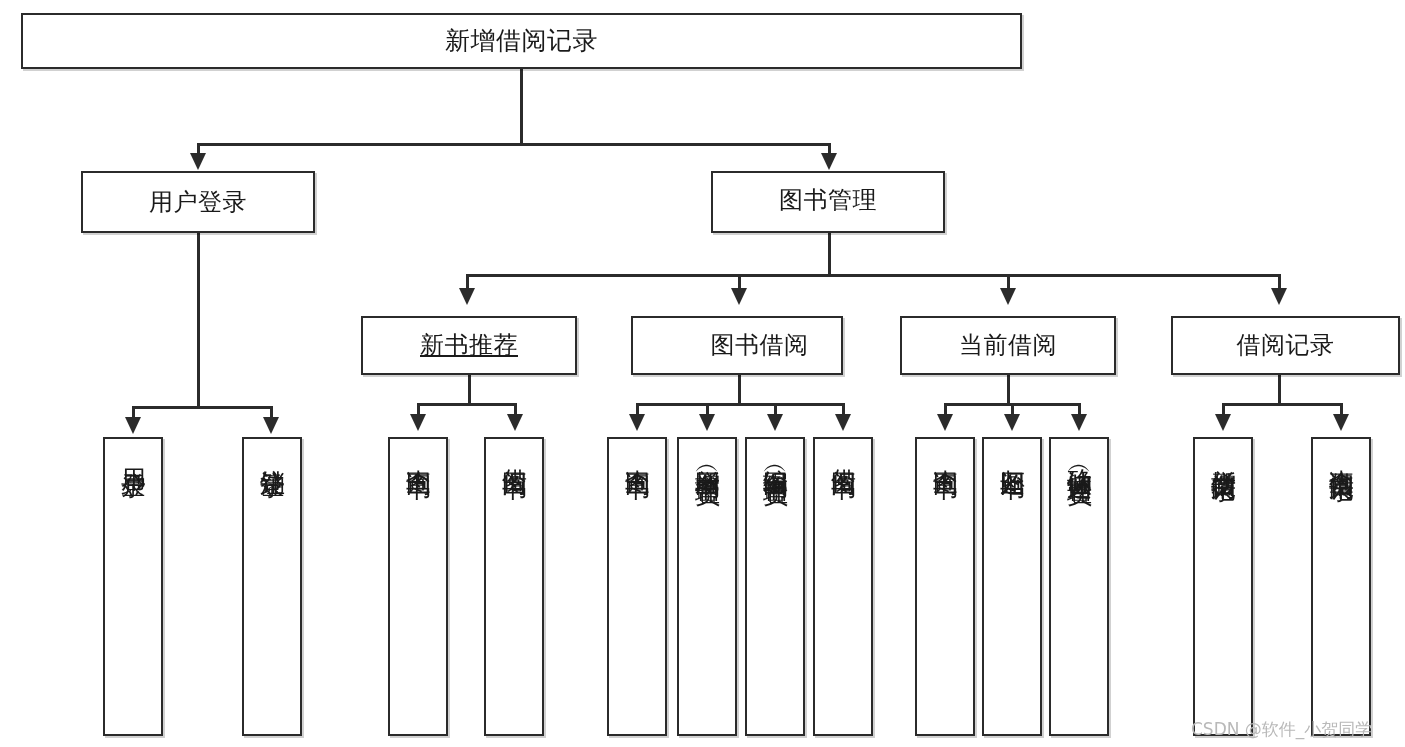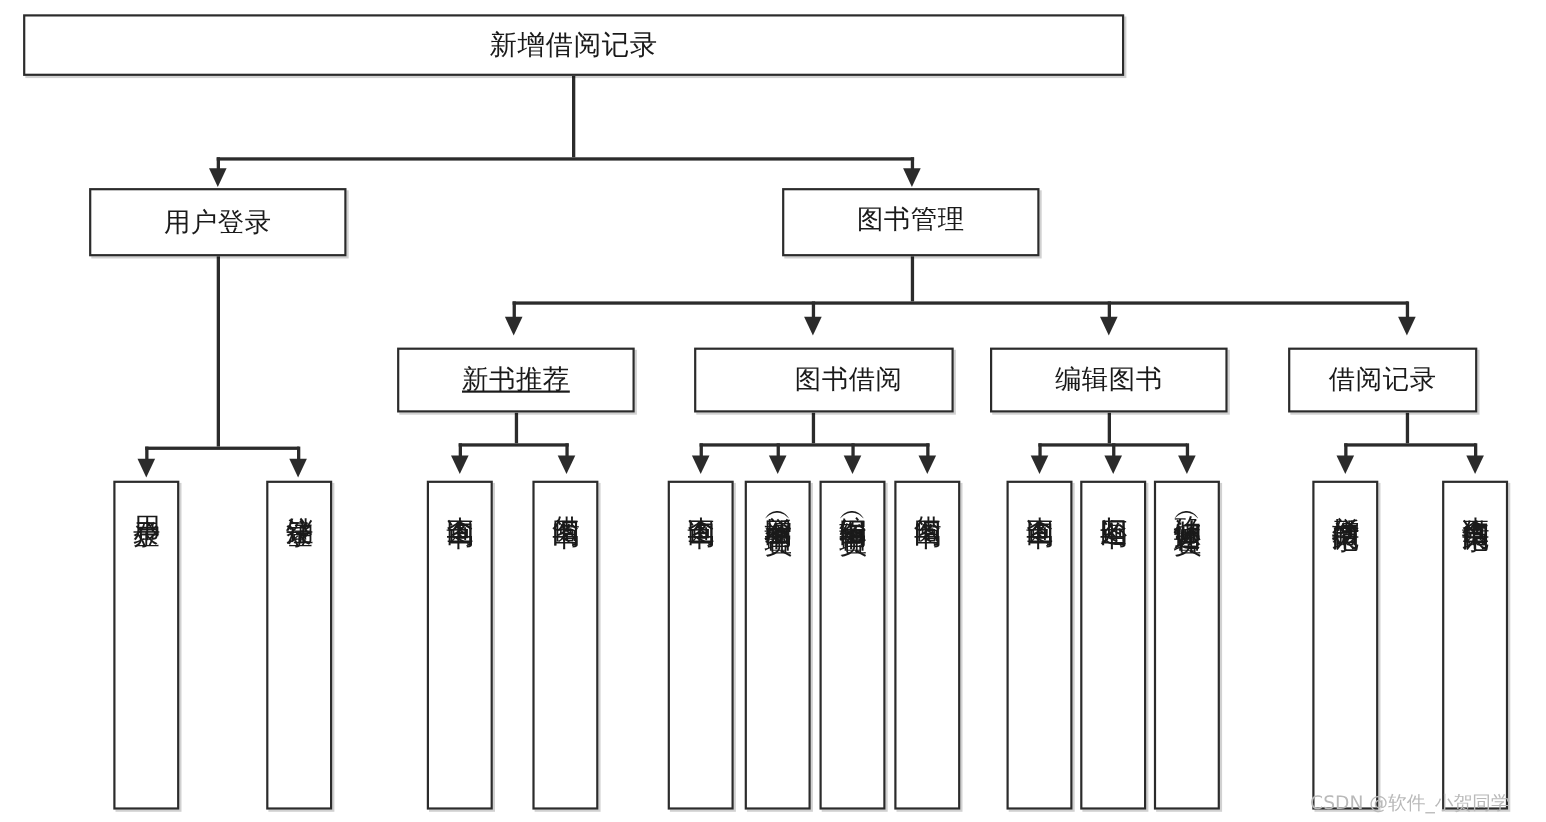--- a/index.html
+++ b/index.html
@@ -154,29 +154,29 @@
   </div>
 
   <div class="node horiz" style="left:711px; top:171px; width:234px; height:62px;font-family:Liberation Mono, monospace;">
     <span class="label">图书管理</span>
   </div>
 
   <div class="node horiz" style="left:361px; top:316px; width:216px; height:59px;text-decoration:underline;">
     <span class="label">新书推荐</span>
   </div>
 
-  <div class="node horiz" style="left:631px; top:316px; width:236px; height:59px;padding-left:45px;">
+  <div class="node horiz" style="left:631px; top:316px; width:212px; height:59px;padding-left:45px;">
     <span class="label">图书借阅</span>
   </div>
 
   <div class="node horiz" style="left:900px; top:316px; width:216px; height:59px;">
-    <span class="label">编辑图书</span>
-  </div>
-
-  <div class="node horiz" style="left:1171px; top:316px; width:172px; height:59px;">
+    <span class="label">当前借阅</span>
+  </div>
+
+  <div class="node horiz" style="left:1171px; top:316px; width:229px; height:59px;">
     <span class="label">借阅记录</span>
   </div>
 
   <div class="node vert" style="left:103px; top:437px; width:60px; height:299px;">
     <span class="label">用户登录</span>
   </div>
   <div class="node vert" style="left:242px; top:437px; width:60px; height:299px;">
     <span class="label">注销登录</span>
   </div>
 

